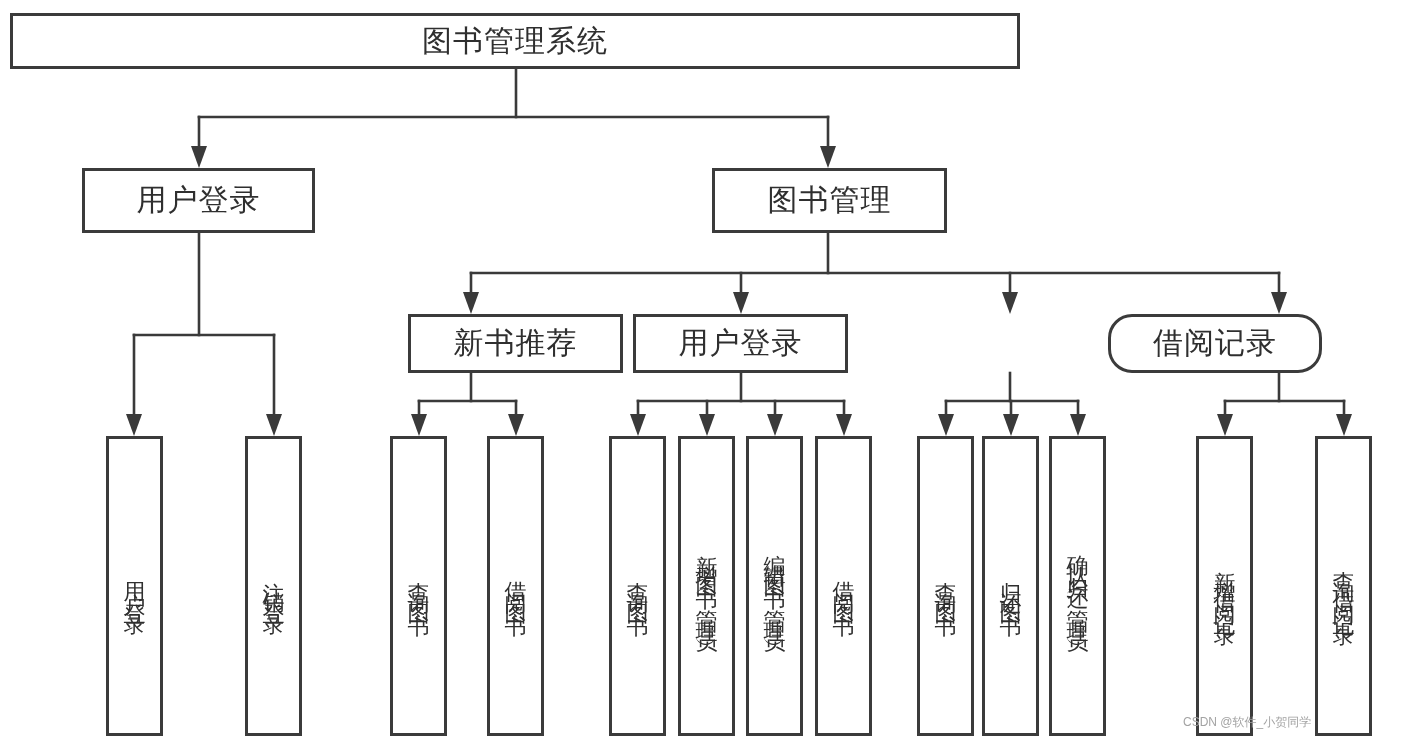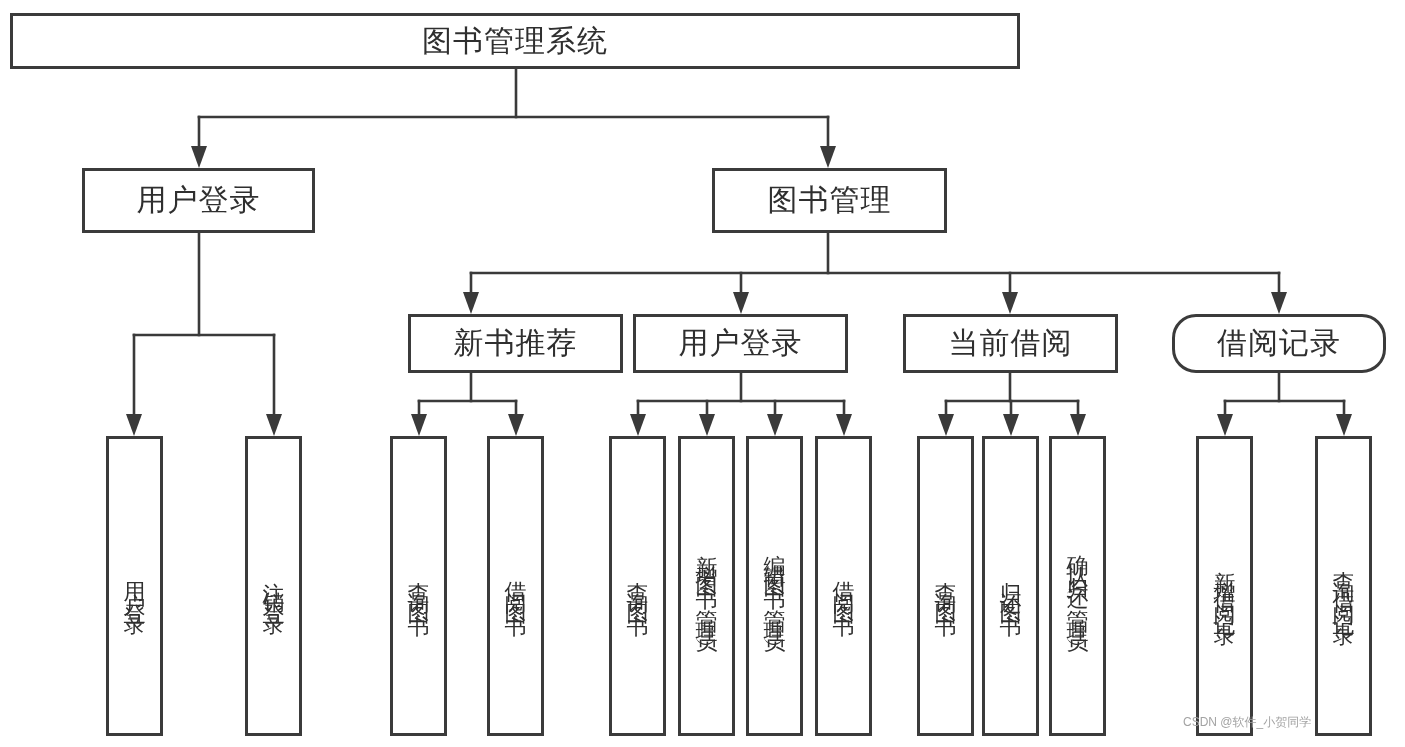--- a/index.html
+++ b/index.html
@@ -148,22 +148,21 @@
     </g>
   </svg>
 
   <div class="box h" style="left:10px; top:13px; width:1010px; height:56px;">图书管理系统</div>
 
   <div class="box h" style="left:82px; top:168px; width:233px; height:65px;">用户登录</div>
   <div class="box h" style="left:712px; top:168px; width:235px; height:65px;">图书管理</div>
 
   <div class="box h" style="left:363px; top:314px; width:215px; height:59px;margin-left:45px;">新书推荐</div>
   <div class="box h" style="left:633px; top:314px; width:215px; height:59px;">用户登录</div>
-  <div class="box h" style="left:903px; top:314px; width:215px; height:59px;">当前借阅</div>
-  <div class="box h" style="left:1172px; top:314px; width:214px; height:59px;border-radius:24px;">借阅记录</div>
+  <div class="box h" style="left:1108px; top:314px; width:214px; height:59px;border-radius:24px;">借阅记录</div>
 
   <div class="box v" style="left:106px; top:436px; width:57px; height:300px;">
     <span>用户登录</span>
   </div>
   <div class="box v" style="left:245px; top:436px; width:57px; height:300px;">
     <span>注销登录</span>
   </div>
   <div class="box v" style="left:390px; top:436px; width:57px; height:300px;">
     <span>查询图书</span>
   </div>

